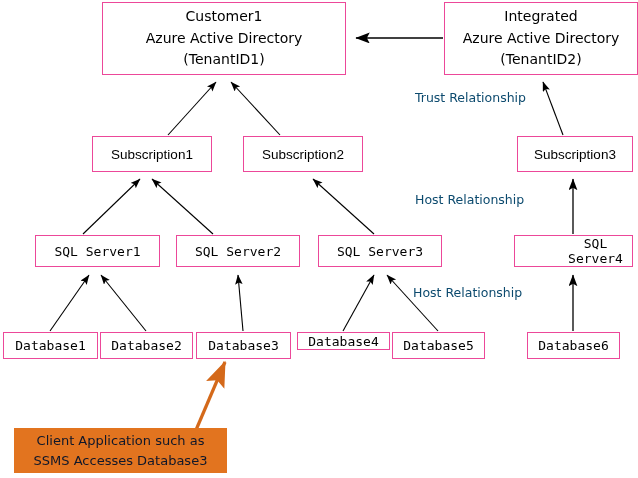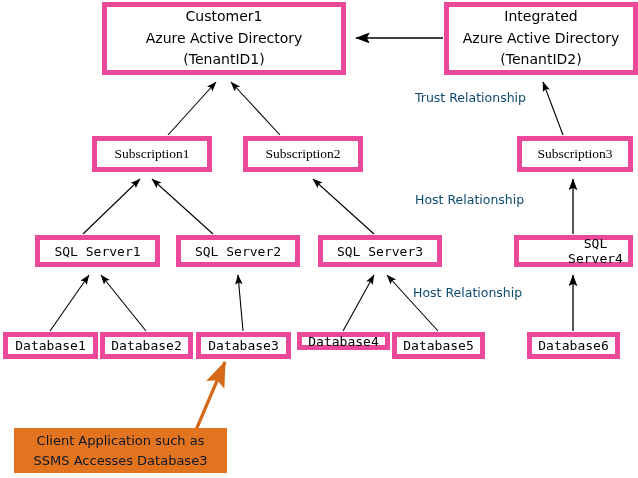--- a/index.html
+++ b/index.html
@@ -20,36 +20,36 @@
     position: absolute;
     left: 0;
     top: 0;
     width: 638px;
     height: 478px;
     pointer-events: none;
   }
   .node {
     position: absolute;
     box-sizing: border-box;
-    border: 5px solid #ec4899;
+    border: 1px solid #ec4899;
     background: #ffffff;
     display: flex;
     align-items: center;
     justify-content: center;
     text-align: center;
     color: #000000;
     z-index: 2;
   }
   .node-mono {
     font-family: "DejaVu Sans Mono", monospace;
     font-size: 13px;
     letter-spacing: 0px;
   }
   .node-sans {
-    font-family: Liberation Serif, serif;
+    font-family: Liberation Sans, sans-serif;
     font-size: 13.5px;
   }
   .node-multiline {
     font-family: "DejaVu Sans", sans-serif;
     font-size: 14px;
     line-height: 1.55;
     flex-direction: column;
   }
   .node-multiline .line { display: block; white-space: pre; }
   .edge-label {

